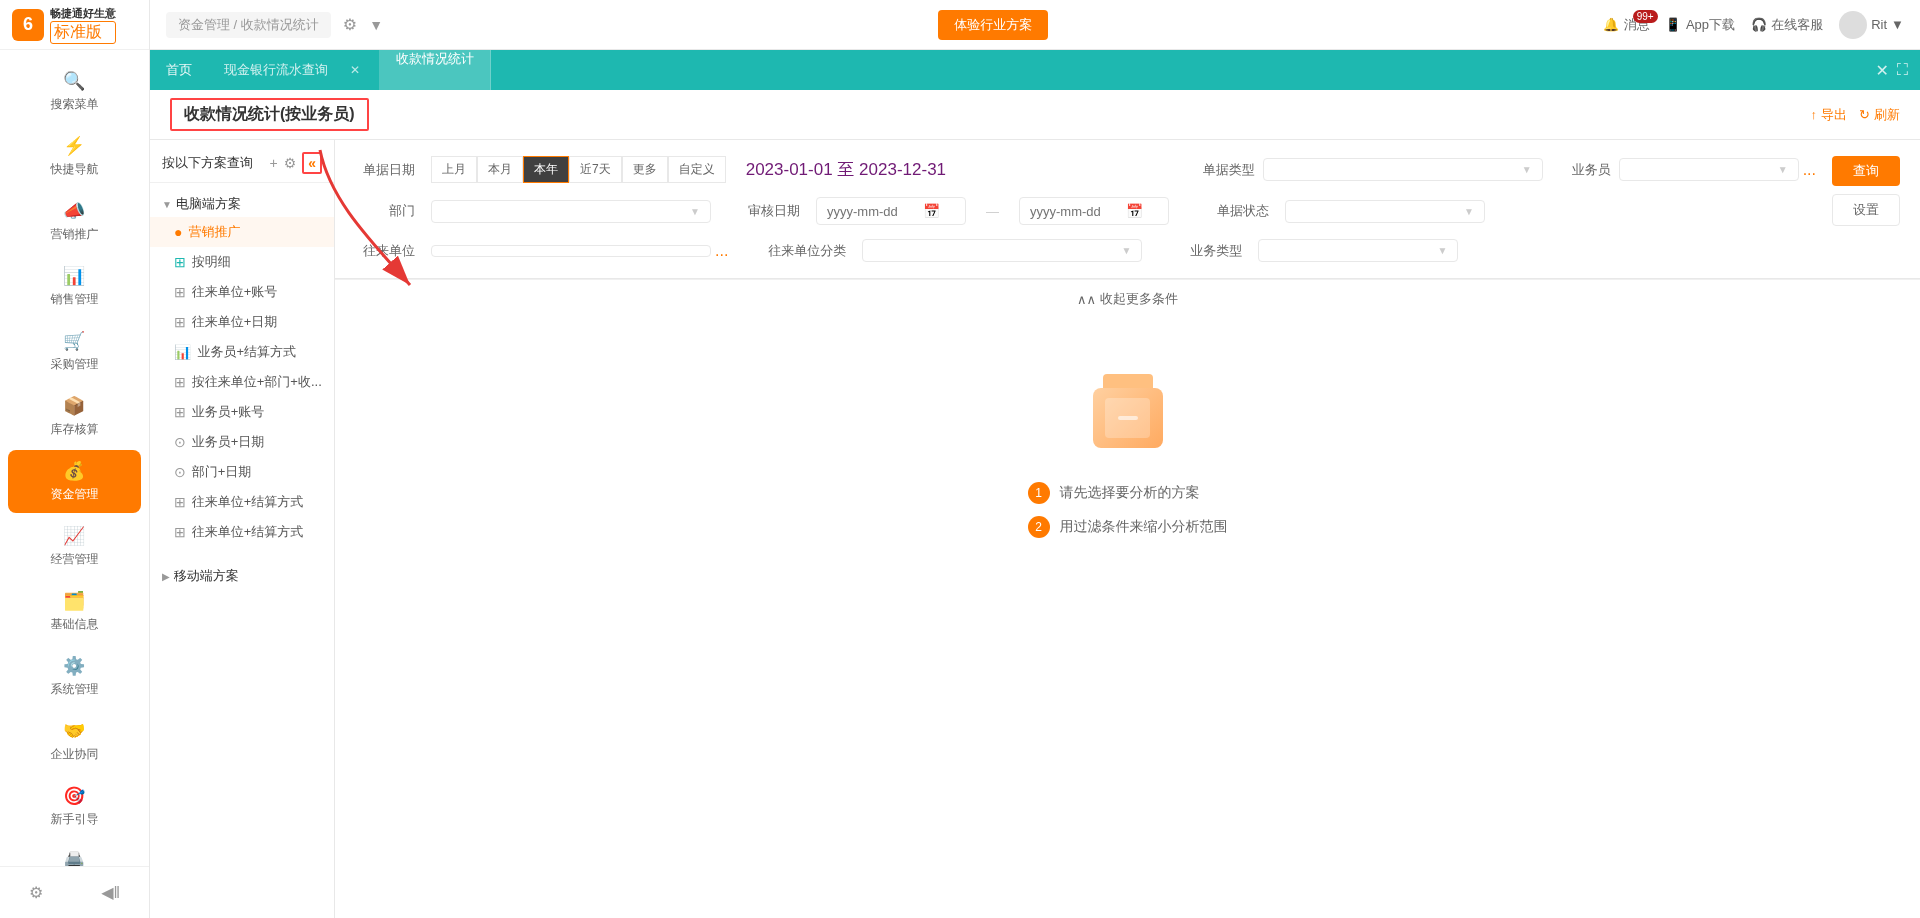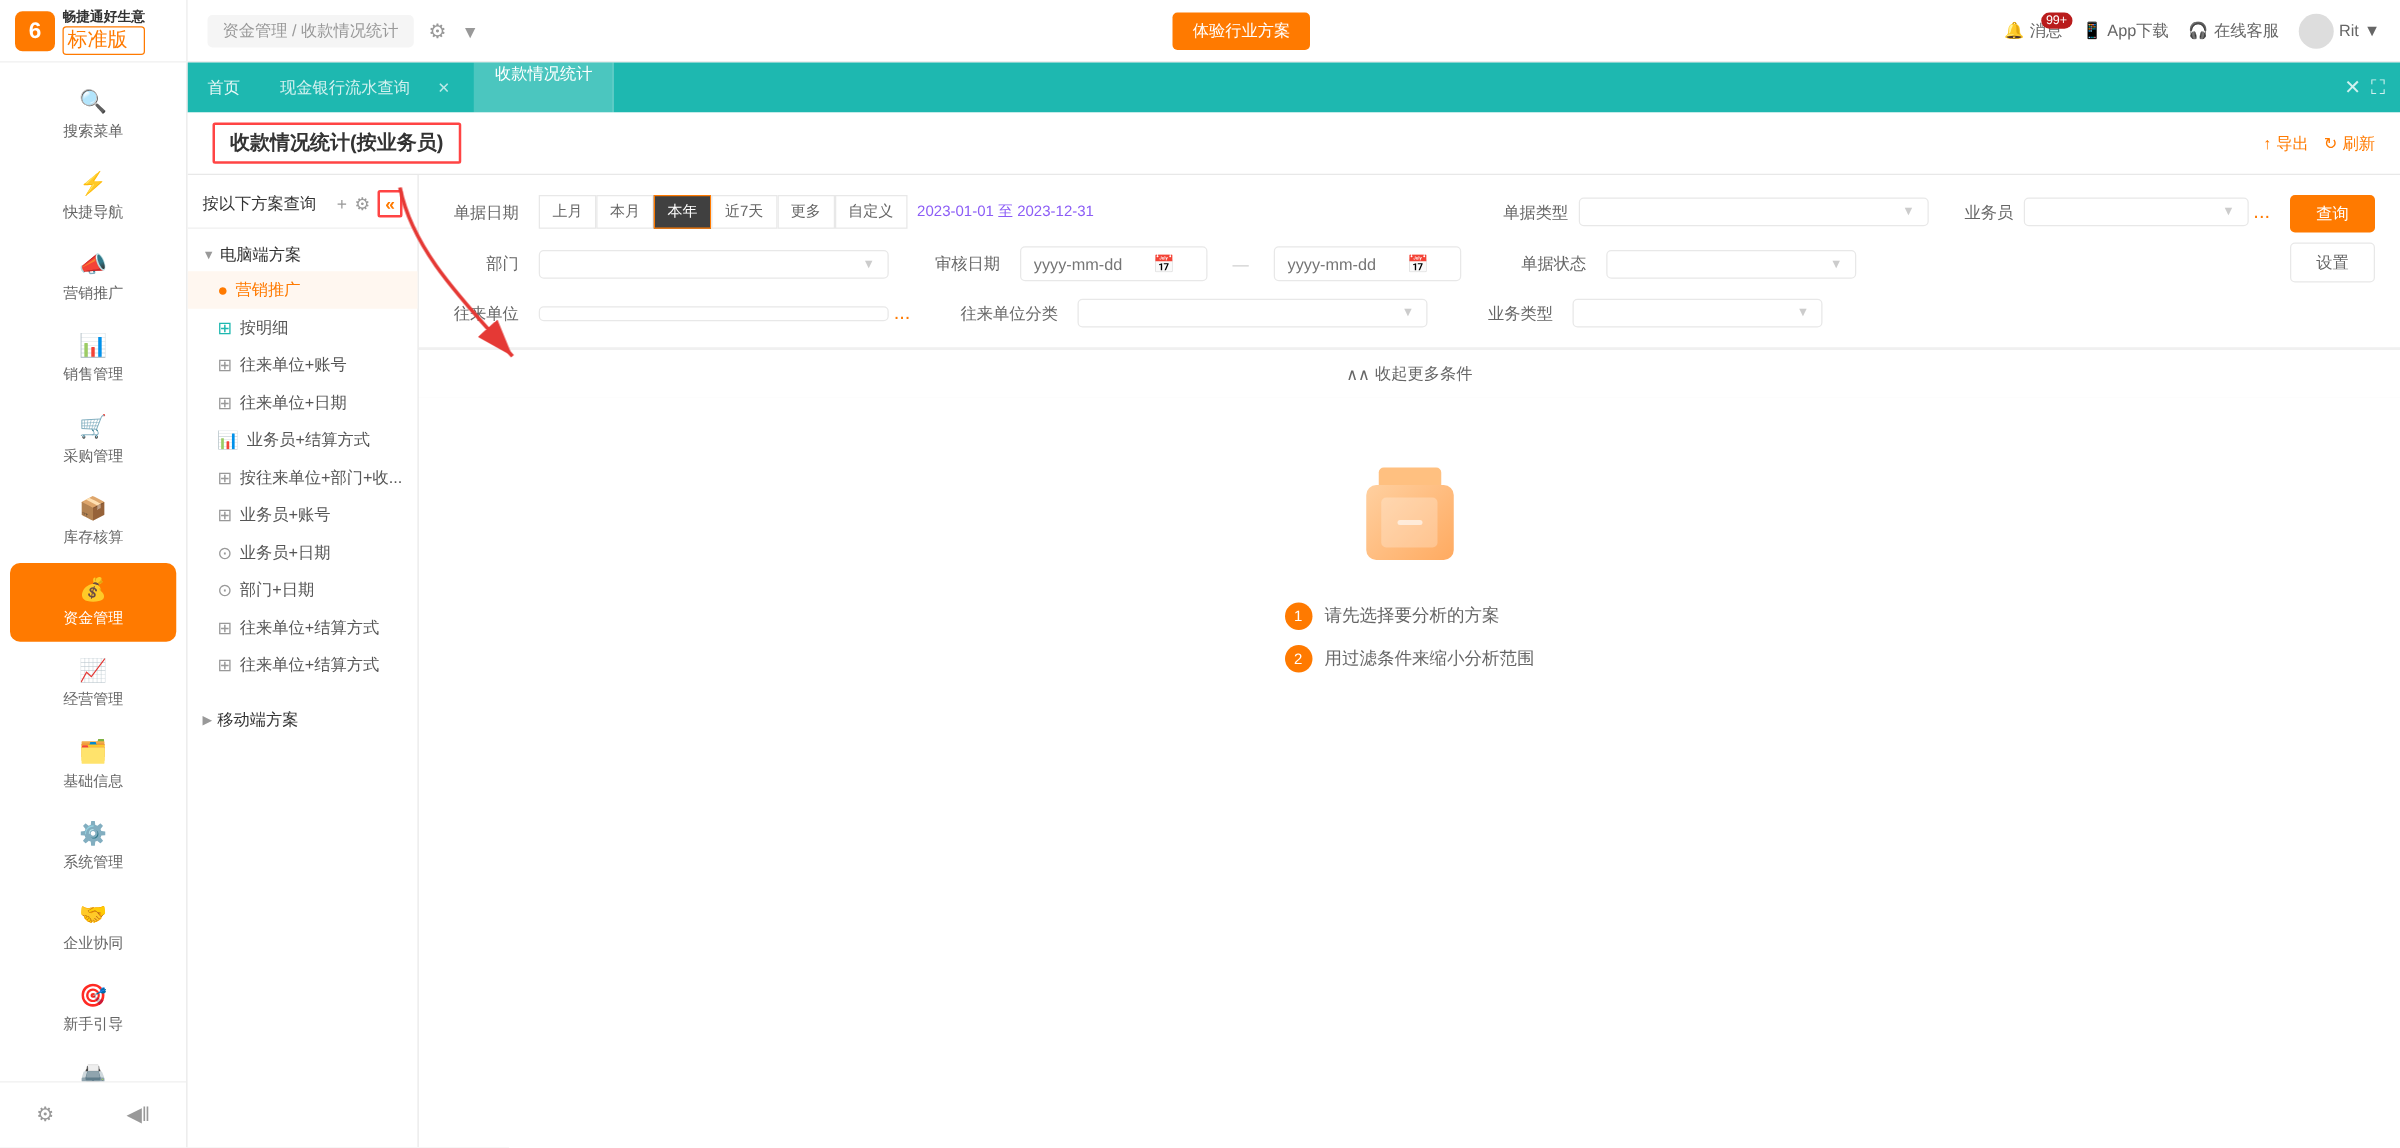--- a/index.html
+++ b/index.html
@@ -75,21 +75,21 @@
     .right-panel { flex: 1; display: flex; flex-direction: column; overflow: hidden; }
 
     
     .filter-area { background: #fff; padding: 16px 20px; border-bottom: 1px solid #e8e8e8; }
     .filter-row { display: flex; align-items: center; gap: 16px; margin-bottom: 14px; }
     .filter-row:last-child { margin-bottom: 0; }
     .filter-label { color: #666; font-size: 13px; min-width: 60px; text-align: right; }
     .filter-date-group { display: flex; align-items: center; gap: 0; }
     .date-btn { padding: 4px 10px; border: 1px solid #e8e8e8; cursor: pointer; font-size: 12px; color: #666; background: #fff; }
     .date-btn.active { background: #404040; color: #fff; border-color: #ff7a00; }
-    .date-range-text { font-size: 12px; color: #8b5cf6; margin-left: 8px; }
+    .date-range-text { font-size: 17px; color: #701a75; margin-left: 20px; }
     .filter-select { display: flex; align-items: center; border: 1px solid #e8e8e8; border-radius: 4px; padding: 5px 10px; min-width: 200px; cursor: pointer; background: #fff; justify-content: space-between; }
     .filter-select-wide { min-width: 280px; }
     .filter-select-text { color: #999; font-size: 13px; }
     .filter-select-arrow { color: #ccc; font-size: 10px; }
     .filter-dash { color: #ccc; margin: 0 4px; }
     .filter-date-input { display: flex; align-items: center; border: 1px solid #e8e8e8; border-radius: 4px; padding: 5px 10px; min-width: 150px; gap: 6px; }
     .filter-date-input input { border: none; outline: none; font-size: 13px; color: #999; width: 100px; }
     .filter-cal-icon { color: #ccc; font-size: 14px; cursor: pointer; }
     .btn-query { background: #ff7a00; color: #fff; border: none; padding: 6px 20px; border-radius: 4px; cursor: pointer; font-size: 13px; }
     .btn-settings { background: #fff; color: #666; border: 1px solid #e8e8e8; padding: 6px 20px; border-radius: 4px; cursor: pointer; font-size: 13px; }

